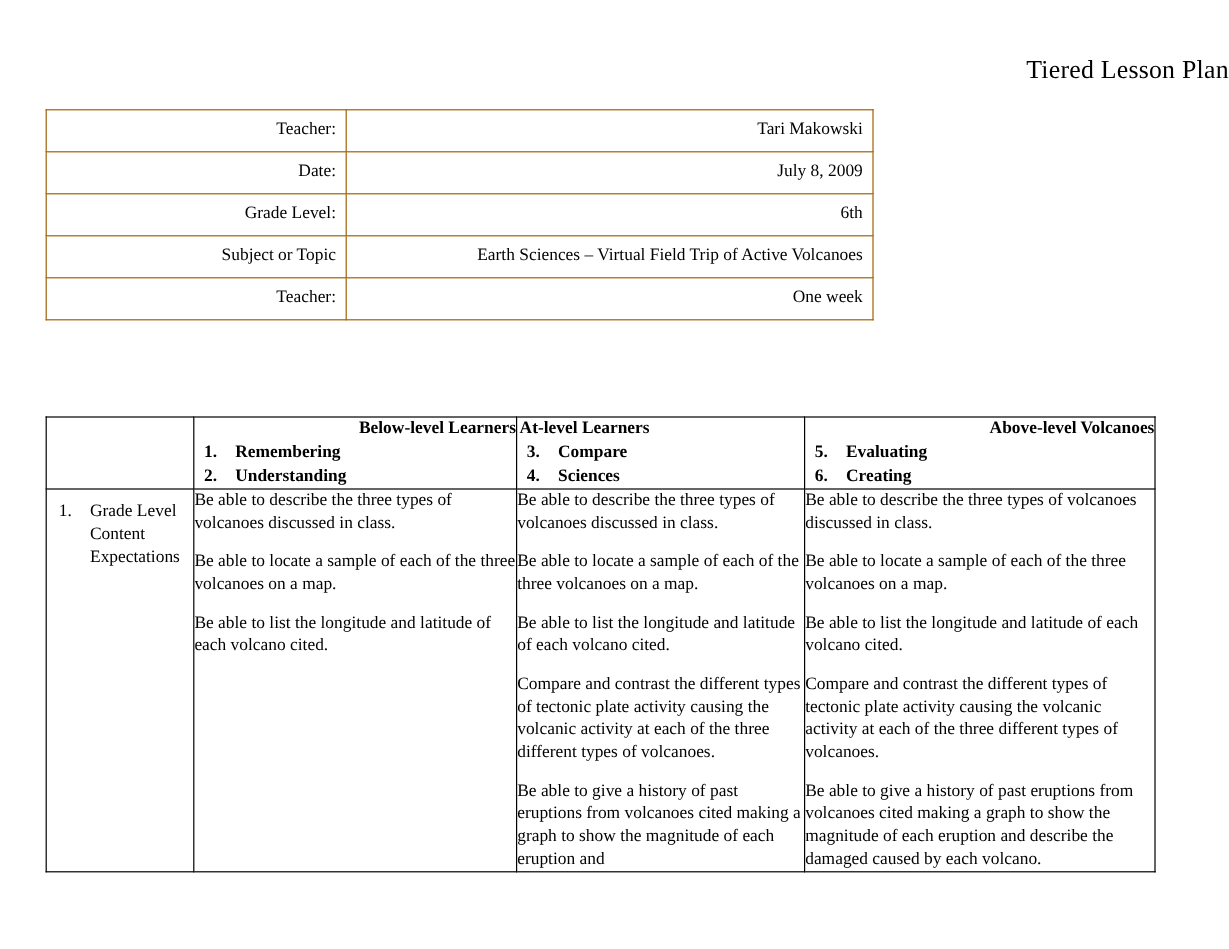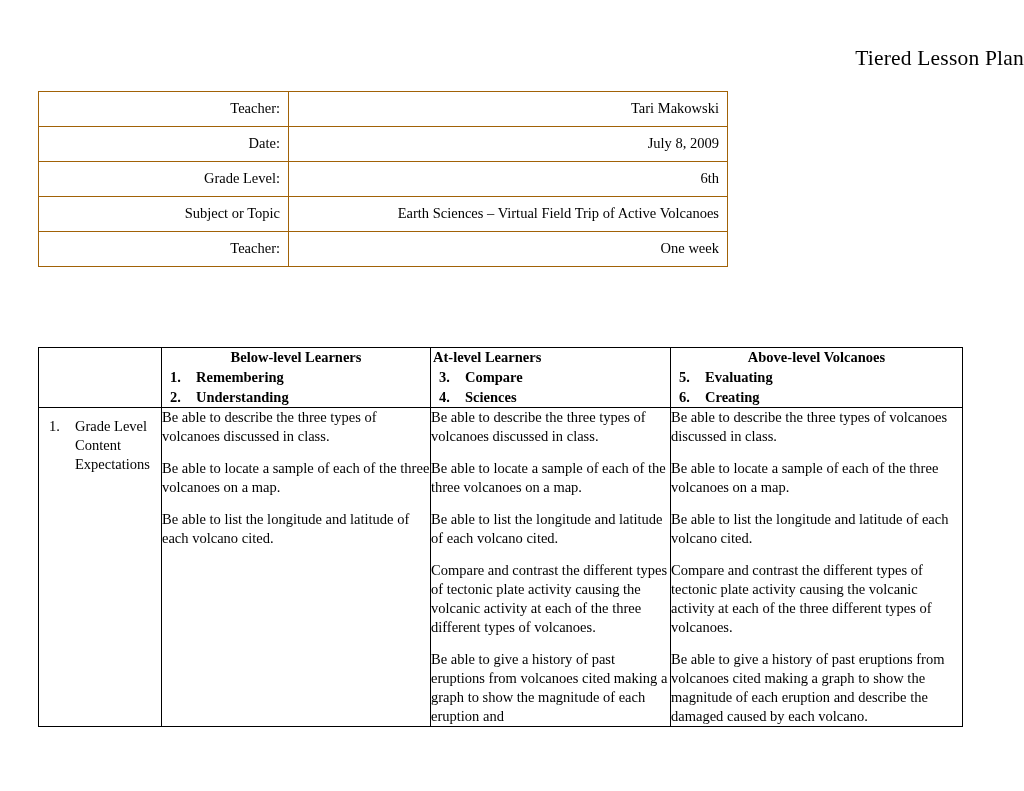--- a/index.html
+++ b/index.html
@@ -73,21 +73,21 @@
   .col-b { width: 268px; }
   .col-c { width: 239px; }
   .col-d { width: 291px; }
 
   .hd {
     font-weight: bold;
     padding: 5px 6px 6px 6px;
   }
   .hd .hd-title {
     display: block;
-    text-align: center;
+    text-align: right;
     margin: 0 0 1px 0;
   }
   .hd.left-head .hd-title { text-align: left; padding-left: 2px; }
   .hd .num-row {
     display: block;
     position: relative;
     padding-left: 34px;
     margin-top: 1px;
   }
   .hd .num-row .n {

